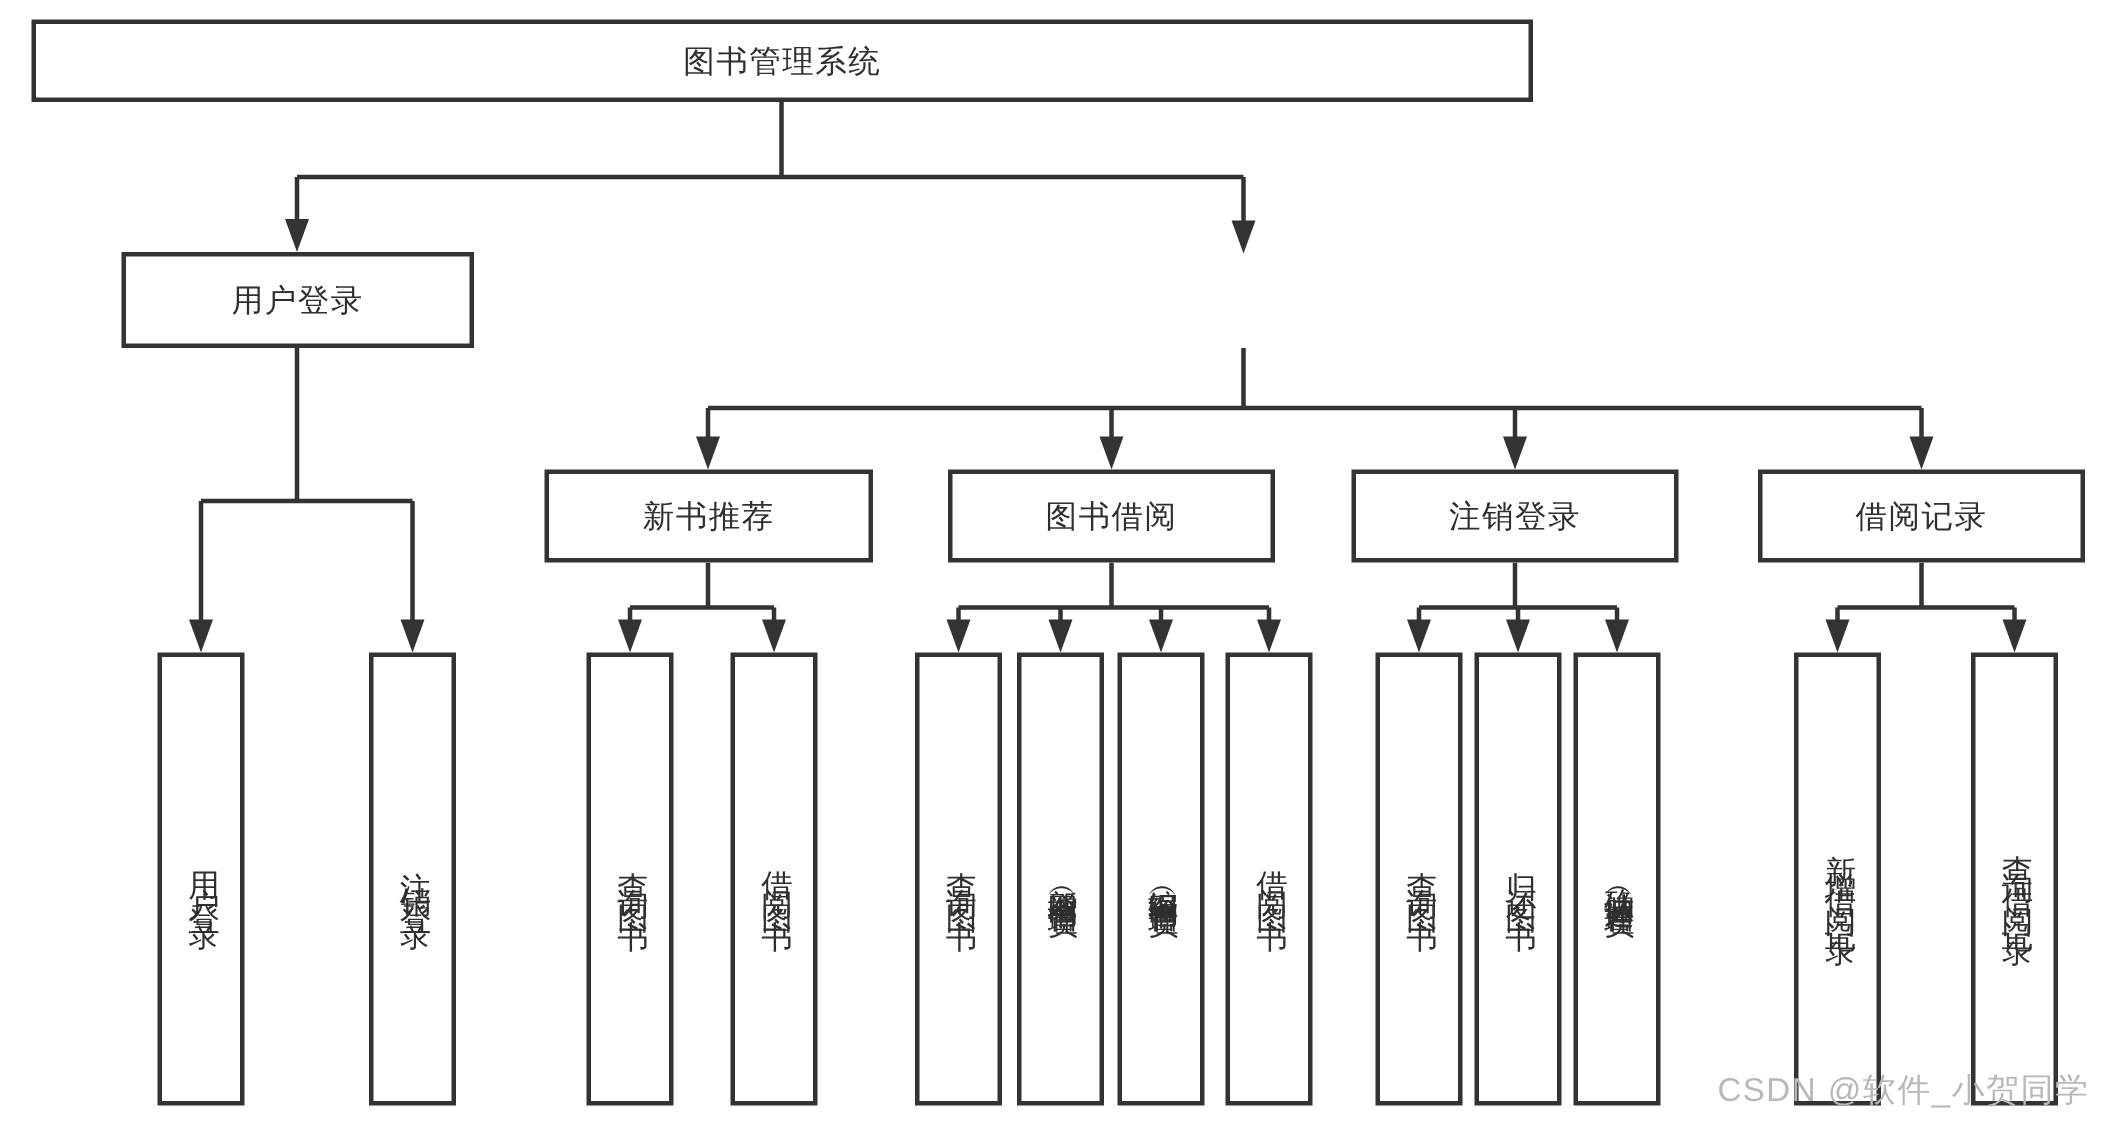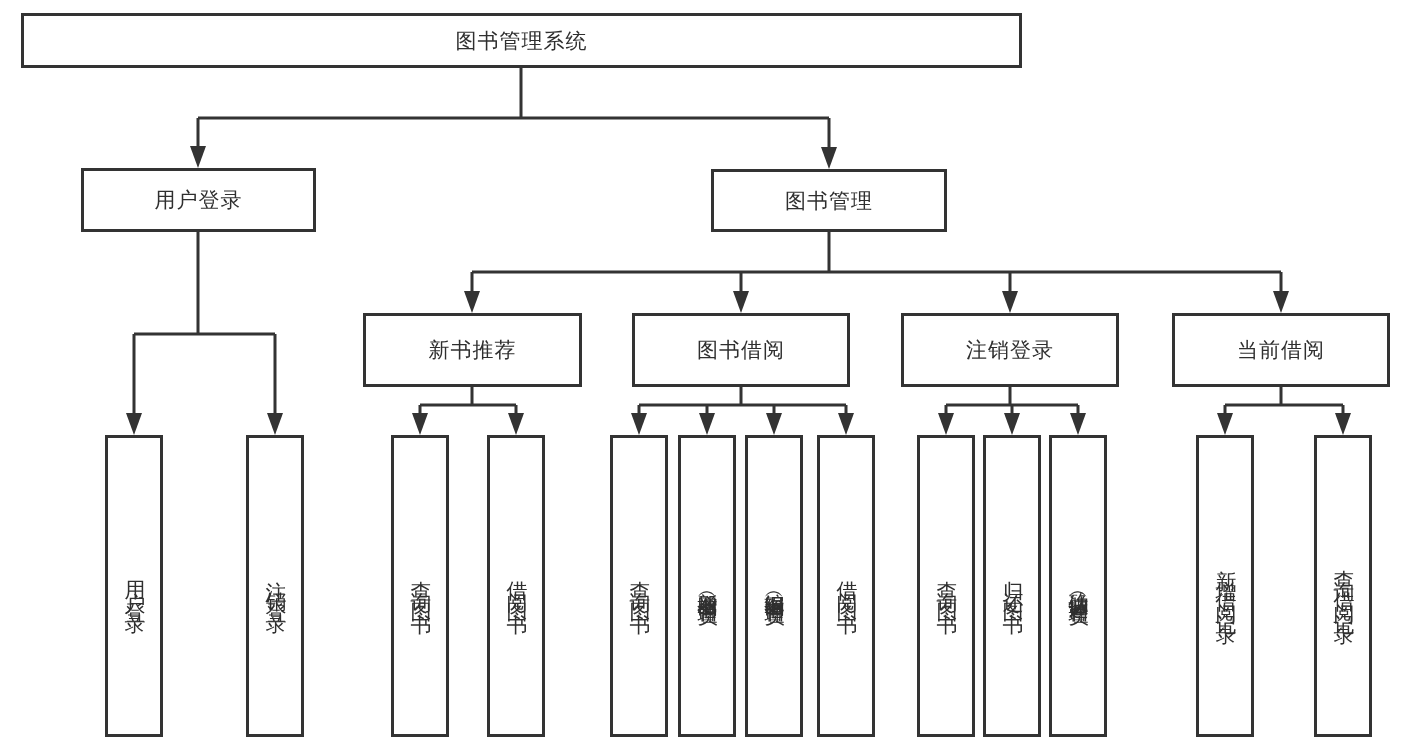--- a/index.html
+++ b/index.html
@@ -29,21 +29,21 @@
     align-items: center;
     justify-content: center;
     font-size: 21px;
     letter-spacing: 1px;
     color: #2f2f2f;
   }
 
   .node-root   { left: 21px;   top: 13px;  width: 1001px; height: 55px; }
   .node-l2-a   { left: 81px;   top: 168px; width: 235px;  height: 64px; }
   .node-l2-b   { left: 711px;  top: 169px; width: 236px;  height: 63px; }
-  .node-l3     { top: 313px;   height: 74px; width: 218px; }
+  .node-l3     { top: 313px;   height: 62px; width: 218px; }
   .node-l3-a   { left: 363px;  width: 219px; }
   .node-l3-b   { left: 632px; text-align: right; }
   .node-l3-c   { left: 901px; }
   .node-l3-d   { left: 1172px; }
 
   
   .leaf {
     position: absolute;
     top: 435px;
     width: 58px;
@@ -128,39 +128,39 @@
       <polygon points="1070,413 1086,413 1078,435"></polygon>
 
       <polygon points="1217,413 1233,413 1225,435"></polygon>
       <polygon points="1335,413 1351,413 1343,435"></polygon>
     </g>
   </svg>
 
   <div class="node node-root">图书管理系统</div>
 
   <div class="node node-l2-a">用户登录</div>
-  <div class="node node-l2-b">图书管理</div>
 
   <div class="node node-l3 node-l3-a">新书推荐</div>
   <div class="node node-l3 node-l3-b">图书借阅</div>
   <div class="node node-l3 node-l3-c">注销登录</div>
-  <div class="node node-l3 node-l3-d">当前借阅</div>
+  <div class="node node-l3 node-l3-d">借阅记录</div>
 
   <div class="leaf g1-1">用户登录</div>
   <div class="leaf g1-2">注销登录</div>
 
   <div class="leaf g2-1">查询图书</div>
   <div class="leaf g2-2">借阅图书</div>
 
   <div class="leaf g3-1">查询图书</div>
   <div class="leaf tight g3-2">新增图书（管理员）</div>
   <div class="leaf tight g3-3">编辑图书（管理员）</div>
   <div class="leaf g3-4">借阅图书</div>
 
   <div class="leaf g4-1">查询图书</div>
   <div class="leaf g4-2">归还图书</div>
   <div class="leaf tight g4-3">确认归还（管理员）</div>
 
   <div class="leaf g5-1">新增借阅记录</div>
   <div class="leaf g5-2">查询借阅记录</div>
 
+  <div class="watermark">CSDN @软件_小贺同学</div>
 
 </div>
 
 </body></html>

